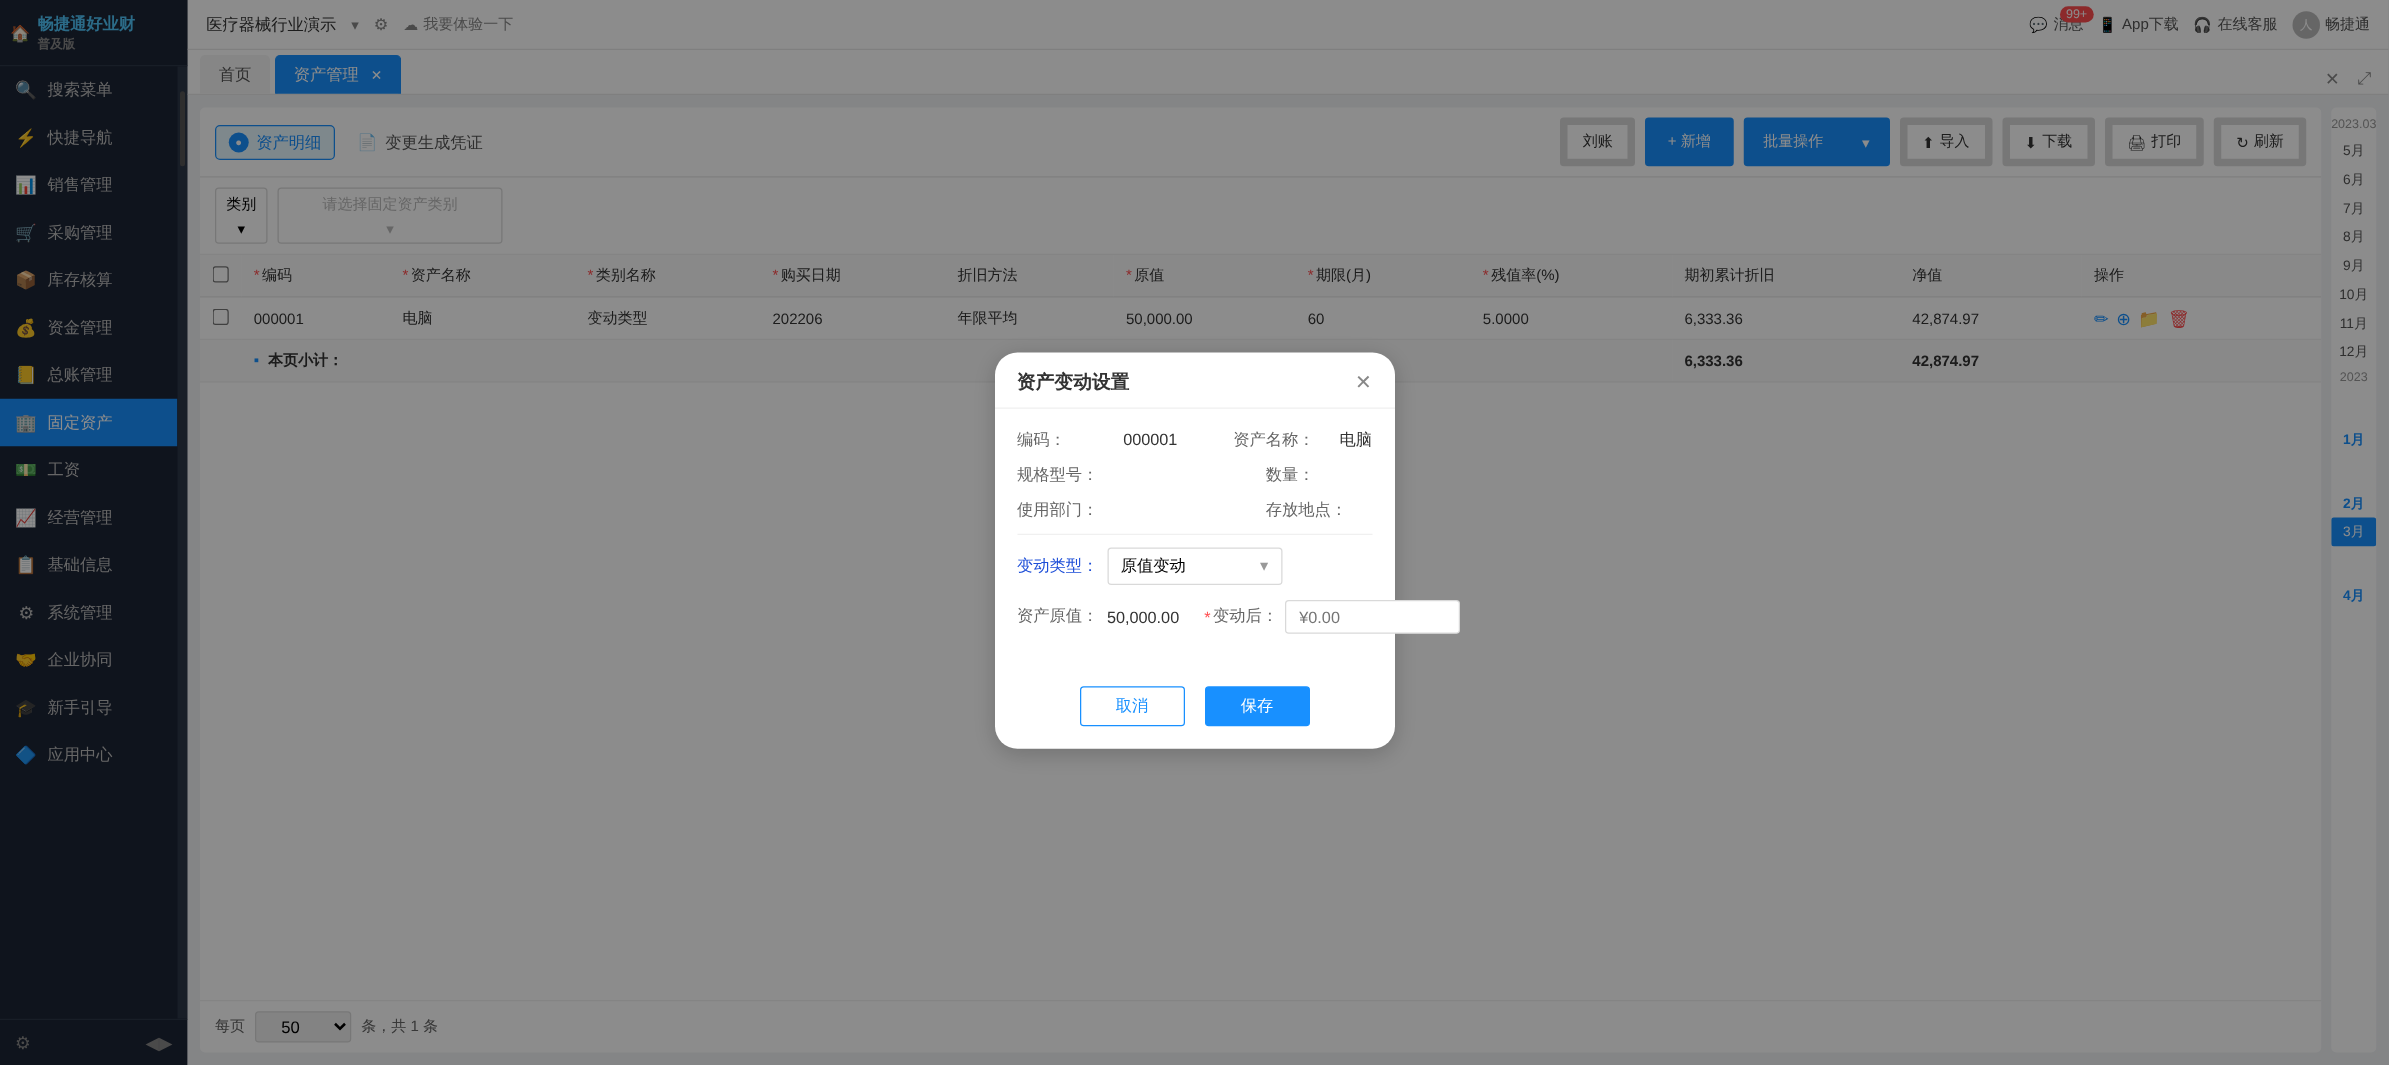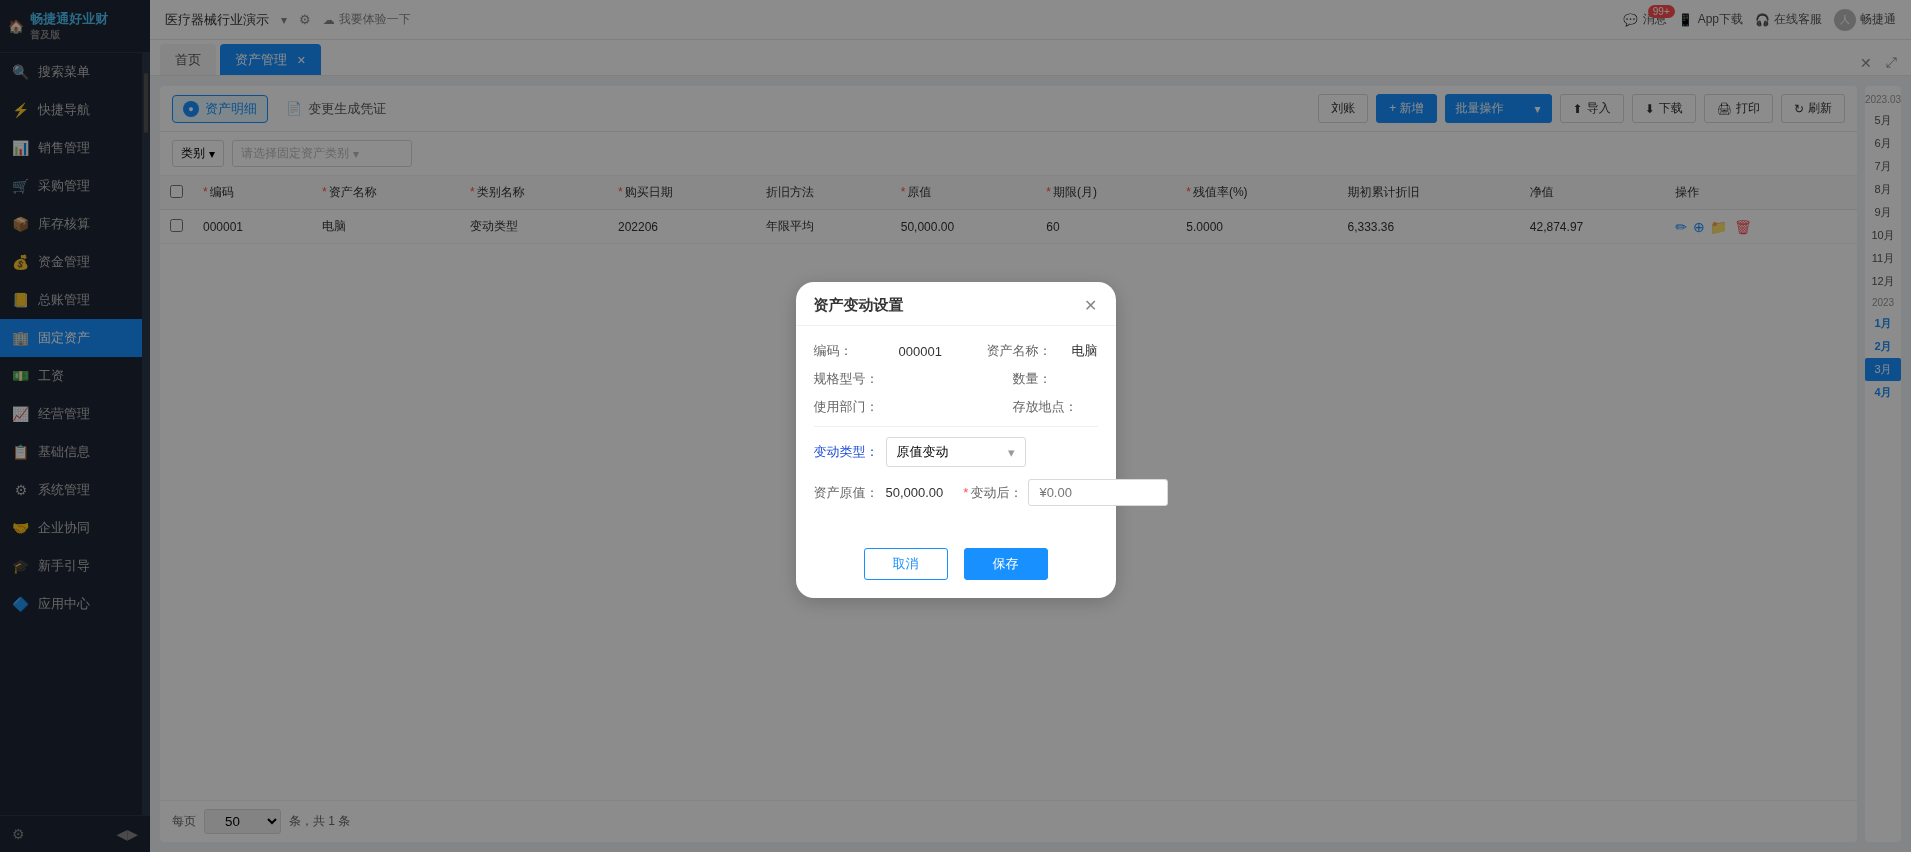--- a/index.html
+++ b/index.html
@@ -46,28 +46,28 @@
 
     
     .table-area { flex: 1; background: #fff; border-radius: 4px; display: flex; flex-direction: column; overflow: hidden; }
 
     
     .toolbar { display: flex; align-items: center; padding: 8px 12px; border-bottom: 1px solid #e8e8e8; gap: 8px; flex-wrap: wrap; }
     .toolbar-tab { display: flex; align-items: center; gap: 6px; padding: 4px 10px; border-radius: 3px; cursor: pointer; font-size: 13px; color: #555; }
     .toolbar-tab.active { background: #e6f7ff; color: #1890ff; border: 1px solid #1890ff; border-radius: 4px; }
     .toolbar-tab-icon { width: 16px; height: 16px; border-radius: 50%; background: #1890ff; display: flex; align-items: center; justify-content: center; color: #fff; font-size: 9px; }
     .toolbar-spacer { flex: 1; }
-    .btn { padding: 5px 12px; border-radius: 3px; cursor: pointer; font-size: 12px; border: 1px solid #a16207; background: #fff; color: #333; display: flex; align-items: center; gap: 4px; }
+    .btn { padding: 5px 12px; border-radius: 3px; cursor: pointer; font-size: 12px; border: 6px solid #a16207; background: #fff; color: #333; display: flex; align-items: center; gap: 4px; }
     .btn-primary { background: #1890ff; color: #fff; border-color: #1890ff; }
     .btn-default { background: #fff; color: #333; border-color: #d9d9d9; }
     .btn-batch { background: #1890ff; color: #fff; border-color: #1890ff; padding: 5px 10px; gap: 31px; }
 
     
     .filter-row { display: flex; align-items: center; padding: 8px 12px; gap: 8px; border-bottom: 1px solid #f0f0f0; }
-    .filter-select { display: flex; align-items: center; gap: 4px; padding: 4px 8px; border: 1px solid #d9d9d9; border-radius: 3px; font-size: 12px; cursor: pointer; background: #fff; }
+    .filter-select { display: flex; align-items: center; gap: 4px; padding: 4px 8px; border: 1px solid #d9d9d9; border-radius: 3px; font-size: 12px; cursor: pointer; background: #fff; flex-direction: column; }
     .filter-select-wide { min-width: 180px; color: #bbb; }
 
     
     .table-wrapper { flex: 1; overflow: auto; }
     table { width: 100%; border-collapse: collapse; font-size: 12px; }
     th { background: #fafafa; padding: 8px 10px; text-align: left; color: #333; font-weight: normal; border-bottom: 1px solid #e8e8e8; white-space: nowrap; }
     td { padding: 8px 10px; border-bottom: 1px solid #f0f0f0; color: #333; white-space: nowrap; }
     .required { color: #ff4d4f; margin-right: 2px; }
     tr.subtotal td { background: #f9f9f9; font-weight: bold; }
     .action-icons { display: flex; gap: 6px; color: #1890ff; }
@@ -75,21 +75,21 @@
 
     
     .table-footer { padding: 8px 12px; border-top: 1px solid #f0f0f0; display: flex; align-items: center; gap: 8px; font-size: 12px; color: #666; }
     .page-select { padding: 3px 16px; border: 1px solid #d9d9d9; border-radius: 3px; }
 
     
     .right-panel { width: 36px; background: #fff; border-radius: 4px; display: flex; flex-direction: column; align-items: center; padding: 4px 0; font-size: 11px; color: #555; overflow-y: auto; }
     .right-panel-year { color: #999; font-size: 10px; margin: 4px 0; }
     .right-panel-month { padding: 4px 6px; cursor: pointer; color: #555; width: 100%; text-align: center; }
     .right-panel-month.active { background: #1890ff; color: #fff; border-radius: 2px; }
-    .right-panel-month.current-year { color: #1890ff; font-weight: bold; }
+    .right-panel-month.current-year { color: #1890ff; font-weight: bold; margin-top: 28px; }
 
     
     .modal-overlay { position: fixed; top: 0; left: 0; width: 100%; height: 100%; background: rgba(0,0,0,0.45); z-index: 1000; display: flex; align-items: center; justify-content: center; }
     .modal { background: #fff; border-radius: 18px; width: 320px; box-shadow: 0 4px 20px rgba(0,0,0,0.2); margin-top: 28px; }
     .modal-header { display: flex; align-items: center; justify-content: space-between; padding: 14px 18px 10px; border-bottom: 1px solid #f0f0f0; }
     .modal-title { font-size: 15px; font-weight: 600; color: #333; }
     .modal-close { cursor: pointer; color: #888; font-size: 16px; }
     .modal-body { padding: 16px 18px; }
     .modal-row { display: flex; align-items: center; margin-bottom: 10px; gap: 13px; }
     .modal-label { color: #666; font-size: 13px; width: 72px; flex-shrink: 0; }
@@ -319,20 +319,33 @@
               <td>42,874.97</td>
               <td>
                 <div class="action-icons">
                   <span class="action-icon" title="编辑">✏</span>
                   <span class="action-icon" title="复制">⊕</span>
                   <span class="action-icon" title="归档">📁</span>
                   <span class="action-icon" title="删除" style="color:#ff4d4f;">🗑</span>
                 </div>
               </td>
             </tr>
+            <tr class="subtotal">
+              <td></td>
+              <td colspan="5">
+                <span style="color:#1890ff;margin-right:4px;">▪</span>
+                <span>本页小计：</span>
+              </td>
+              <td>50,000.00</td>
+              <td></td>
+              <td></td>
+              <td>6,333.36</td>
+              <td>42,874.97</td>
+              <td></td>
+            </tr>
           </tbody>
         </table>
       </div>
 
       <div class="table-footer">
         <span>每页</span>
         <select class="page-select">
           <option>50</option>
           <option>100</option>
         </select>

